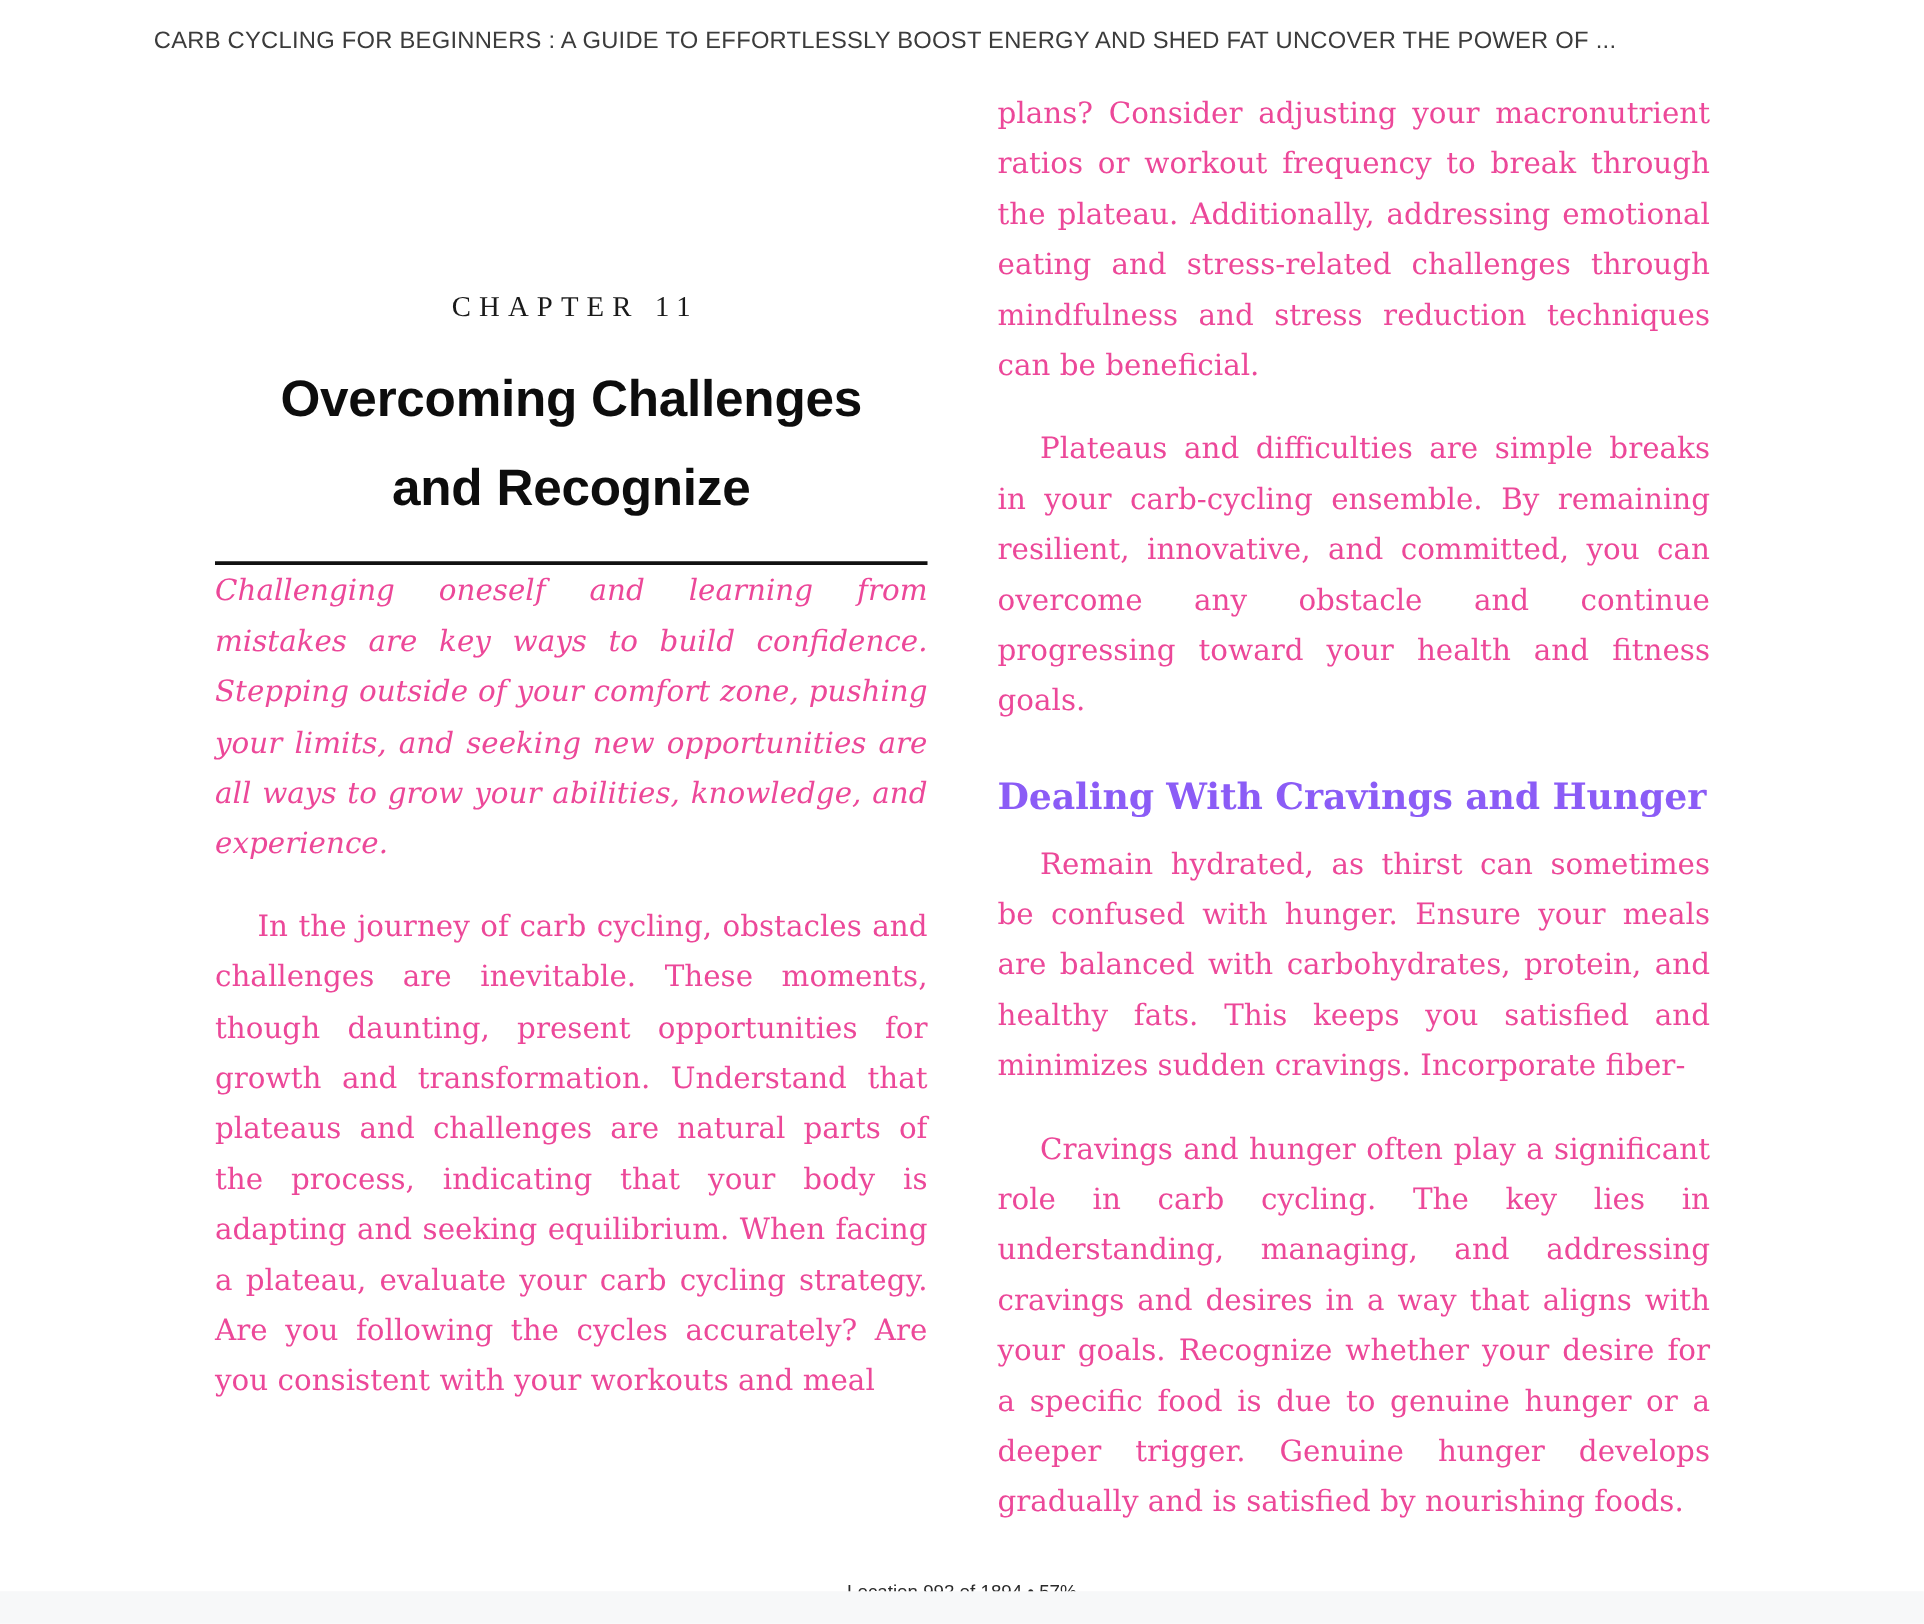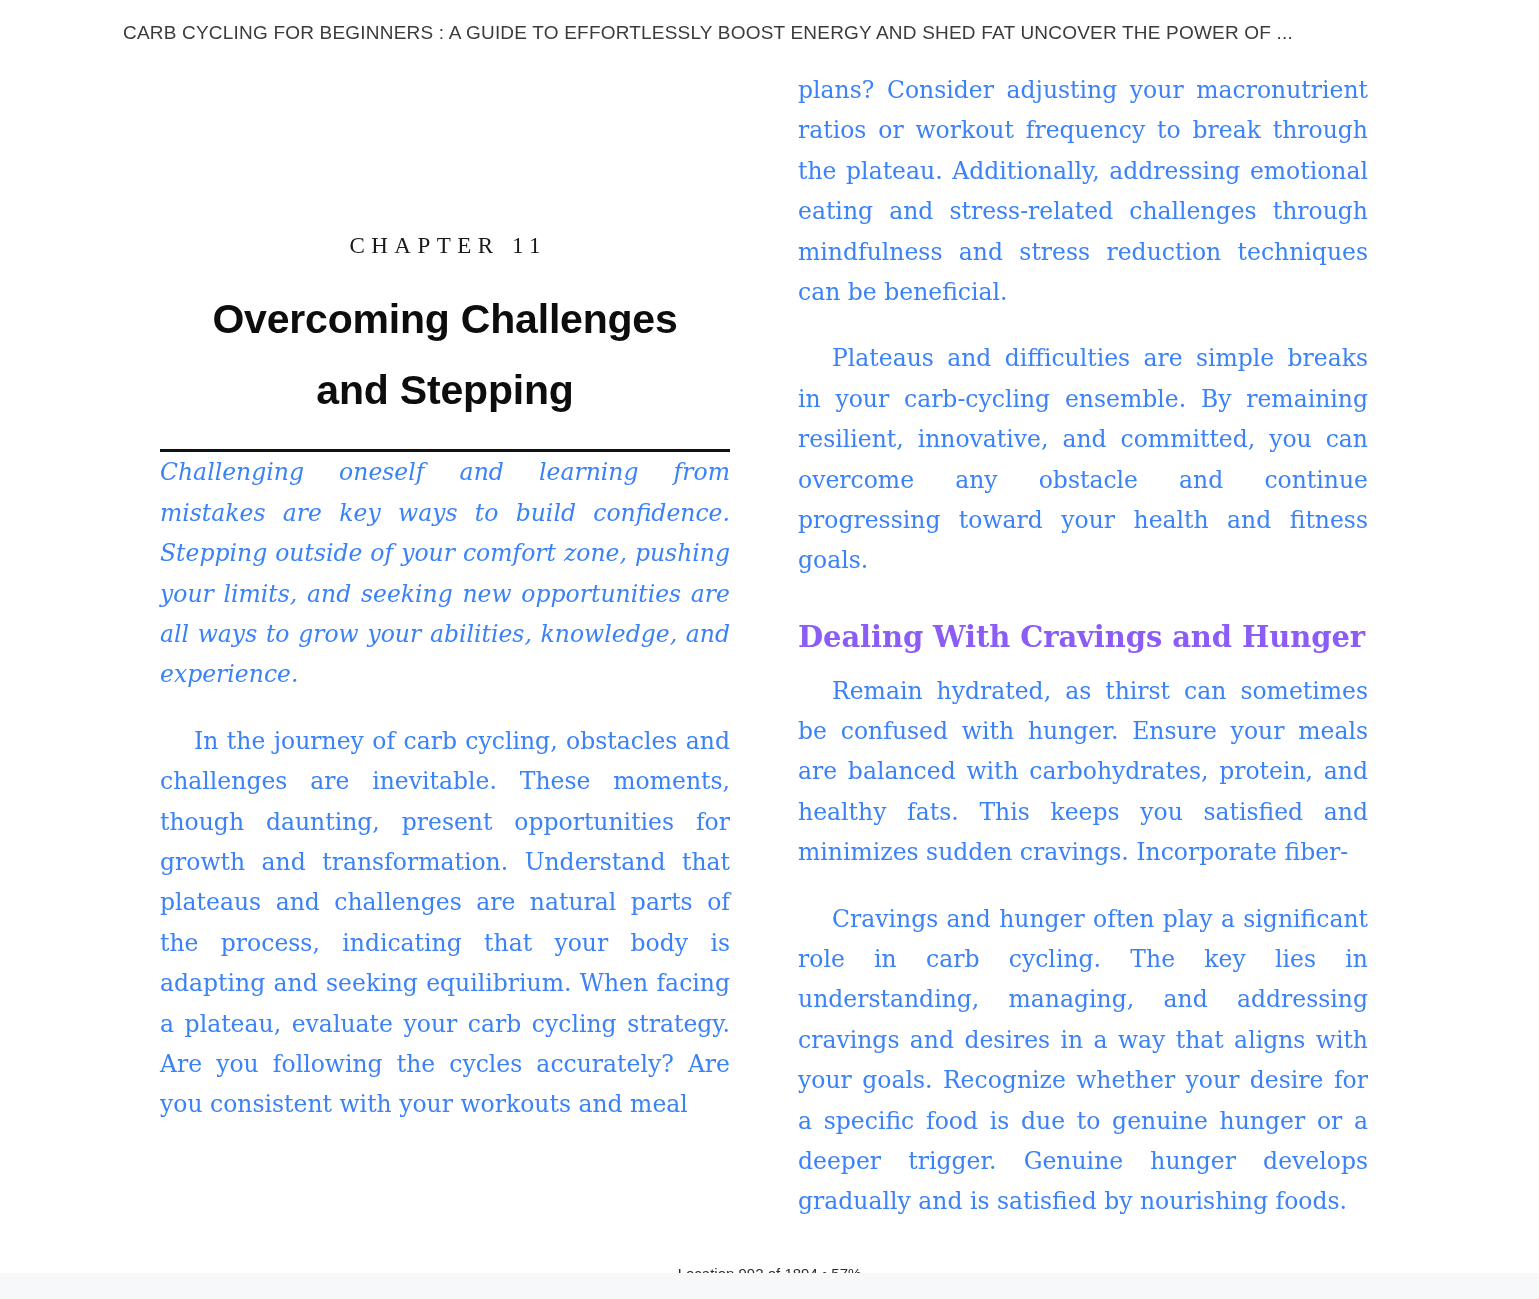--- a/index.html
+++ b/index.html
@@ -38,21 +38,21 @@
     top: 70px;
     left: 0;
     width: 1539px;
     height: 1130px;
   }
   .col {
     position: absolute;
     top: 0;
     width: 570px;
   }
-  .col-left  { left: 160px; }
+  .col-left  { left: 172px; }
   .col-right { left: 798px; }
 
   
   .chapter-opener {
     padding-top: 163px;
   }
   .chapter-eyebrow {
     text-align: center;
     font-family: "Liberation Serif", "DejaVu Serif", serif;
     font-size: 23px;
@@ -78,21 +78,21 @@
     background: #111111;
   }
 
   
   p.body {
     margin: 0;
     font-family: "DejaVu Serif", "Liberation Serif", serif;
     font-size: 23.5px;
     line-height: 40.4px;
     text-align: justify;
-    color: #3b82f6;
+    color: #ec4899;
     hyphens: none;
   }
   p.body.indent { text-indent: 34px; }
   p.body + p.body { margin-top: 26px; }
 
   .first-para { margin-top: 58px; font-style: italic; }
 
   .section-heading {
     margin: 38px 0 14px 0;
     font-family: "DejaVu Serif", "Liberation Serif", serif;
@@ -129,21 +129,21 @@
 <div class="book-header">CARB CYCLING FOR BEGINNERS : A GUIDE TO EFFORTLESSLY BOOST ENERGY AND SHED FAT UNCOVER THE POWER OF ...</div>
 
 <div class="page">
 
   <div class="col col-left">
 
     <div class="chapter-opener">
       <div class="chapter-eyebrow">CHAPTER 11</div>
       <h1 class="chapter-title">
         <span>Overcoming Challenges</span><br>
-        <span>and Stepping</span>
+        <span>and Recognize</span>
       </h1>
       <div class="chapter-rule"></div>
     </div>
 
     <p class="body first-para">Challenging oneself and learning from mistakes are key ways to build confidence. Stepping outside of your comfort zone, pushing your limits, and seeking new opportunities are all ways to grow your abilities, knowledge, and experience.</p>
 
     <p class="body indent">In the journey of carb cycling, obstacles and challenges are inevitable. These moments, though daunting, present opportunities for growth and transformation. Understand that plateaus and challenges are natural parts of the process, indicating that your body is adapting and seeking equilibrium. When facing a plateau, evaluate your carb cycling strategy. Are you following the cycles accurately? Are you consistent with your workouts and meal</p>
   </div>
 
   <div class="col col-right">

